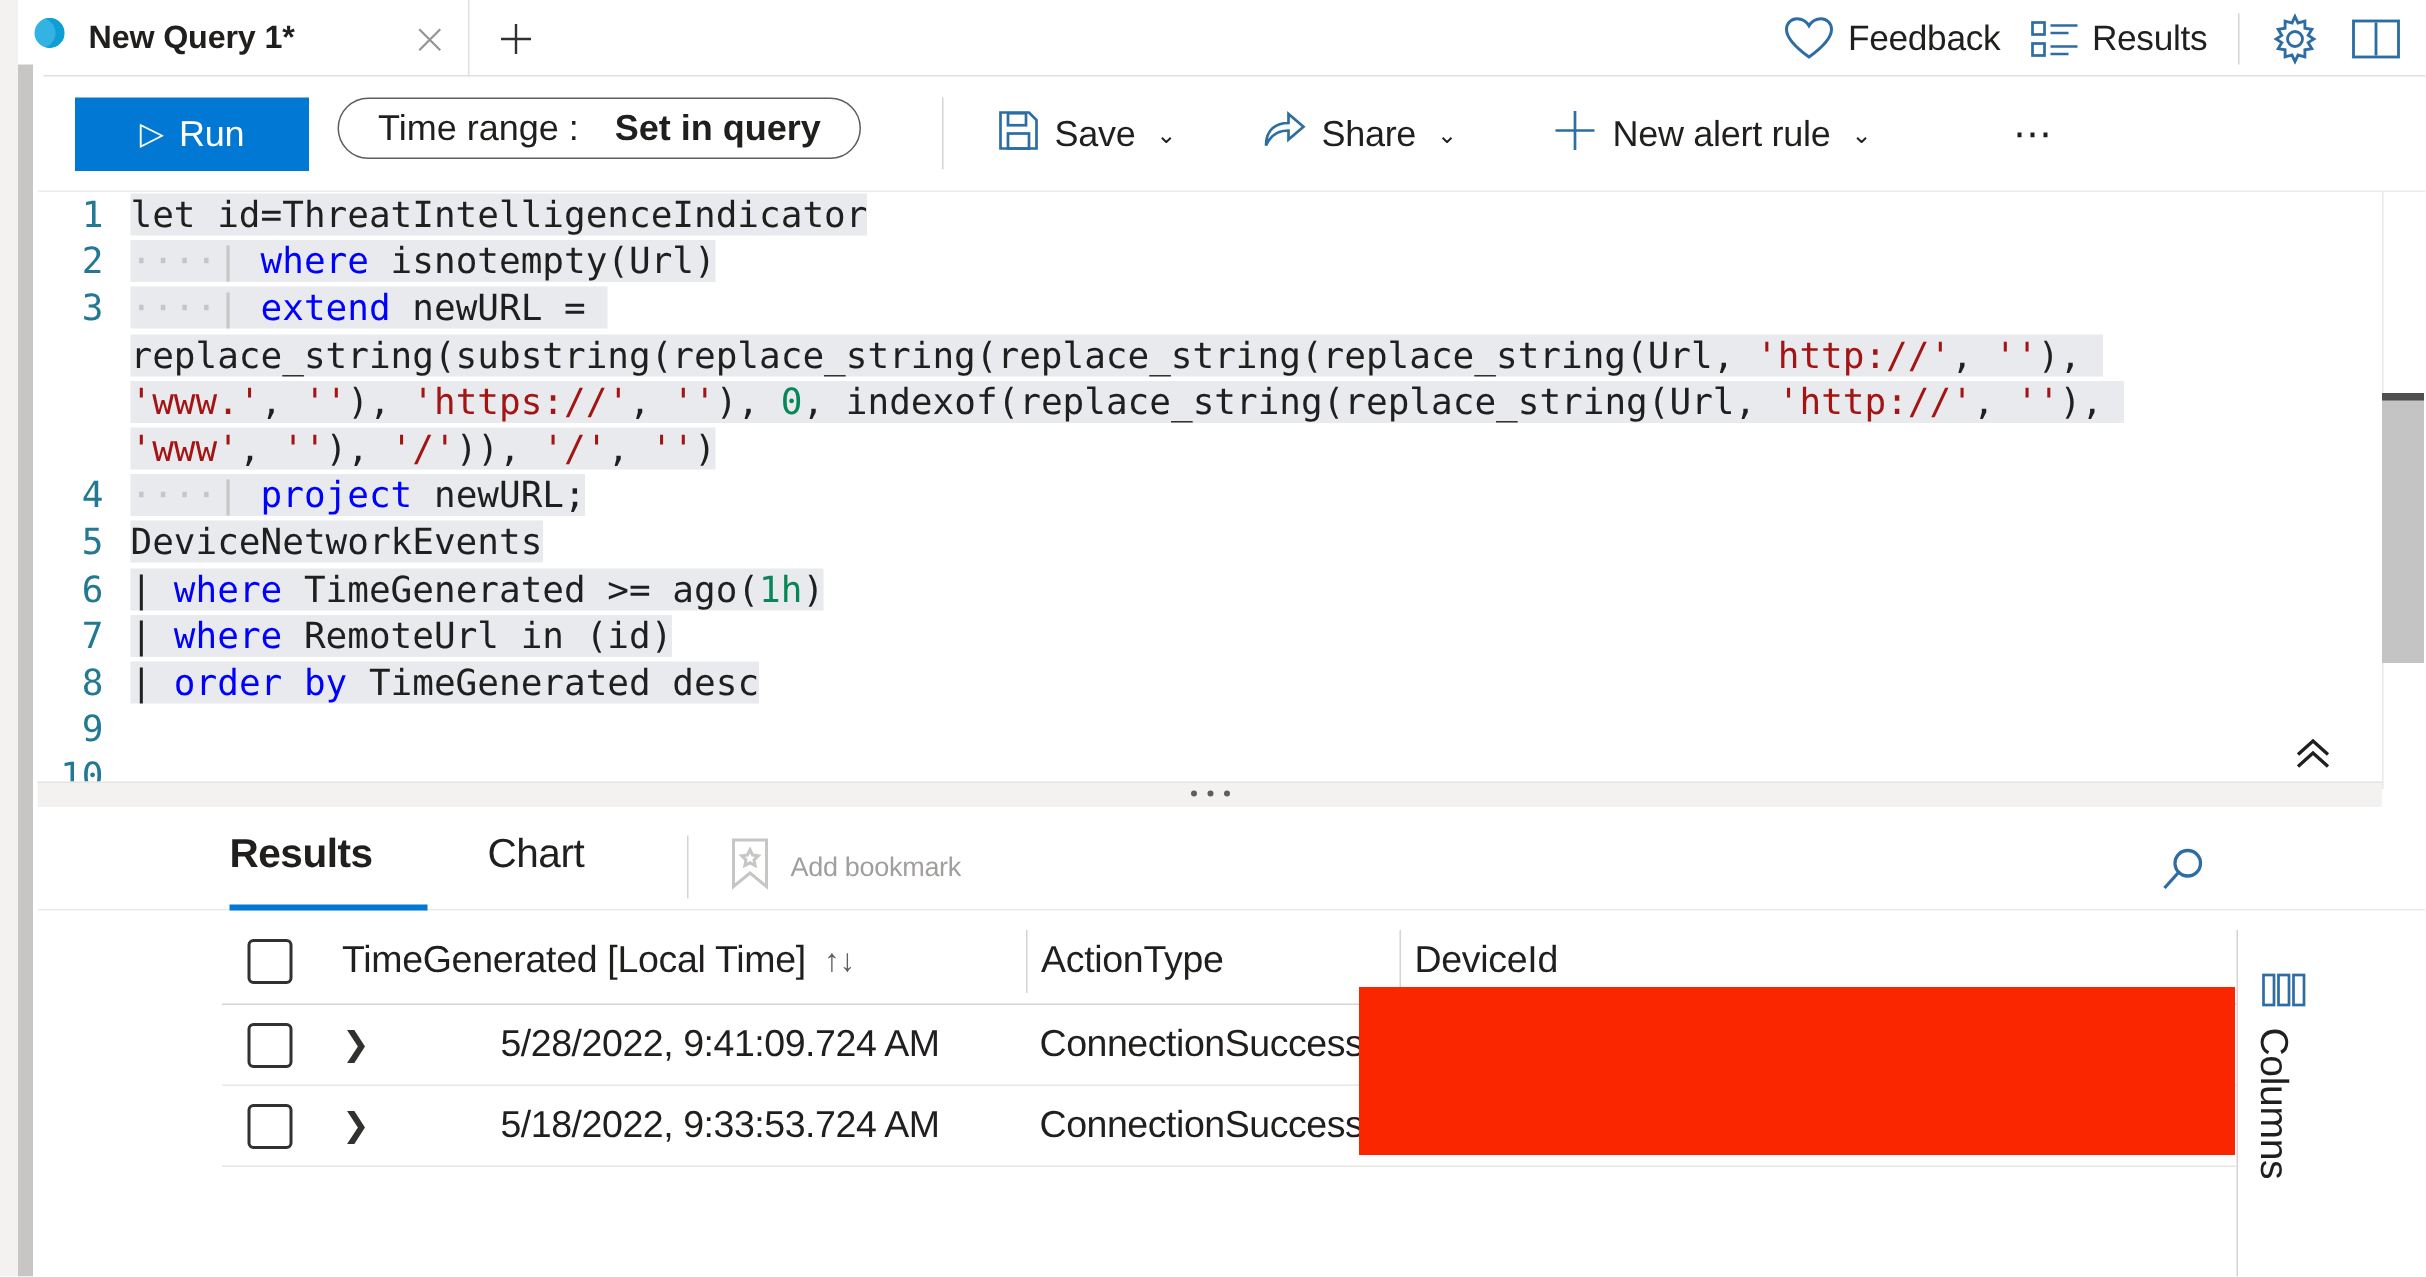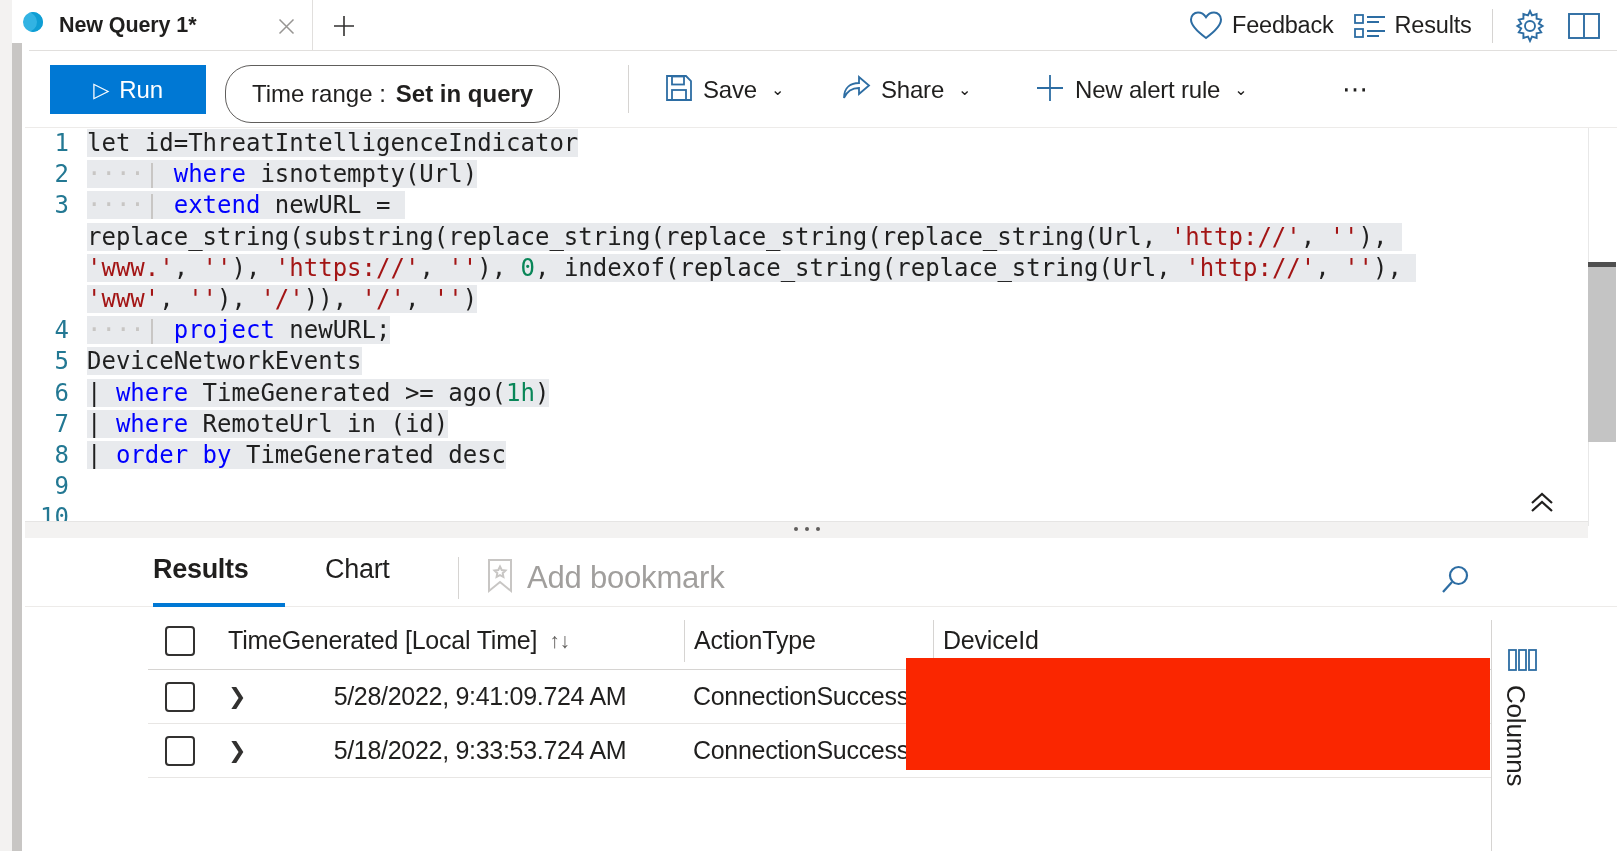--- a/index.html
+++ b/index.html
@@ -151,32 +151,32 @@
     justify-content: center;
     gap: 10px;
     cursor: pointer;
   }
   #run-label { font-size: 24px; letter-spacing: -0.2px; }
   #run-play-icon { font-size: 21px; line-height: 1; }
 
   #time-range-pill {
     position: absolute;
     left: 200px; top: 13px;
-    height: 58px;
+    height: 41px;
     display: flex;
     align-items: center;
     gap: 0px;
     padding: 0 26px;
     border: 1px solid #605e5c;
     border-radius: 26px;
     box-sizing: border-box;
     cursor: pointer;
   }
   #time-range-label { font-size: 24px; color: #201f1e; }
-  #time-range-value { font-size: 24px; color: #201f1e; font-weight: bold; margin-left: 10px; }
+  #time-range-value { font-size: 24px; color: #201f1e; font-weight: bold; margin-left: 24px; }
 
   #cmd-sep-1 {
     position: absolute;
     left: 603px; top: 13px;
     width: 1px; height: 48px;
     background: #d6d4d2;
   }
   .cmd-btn {
     position: absolute;
     top: 13px;
@@ -342,21 +342,21 @@
     background: #d6d4d2;
   }
   #add-bookmark {
     position: absolute;
     left: 460px; top: 20px;
     display: flex;
     align-items: center;
     gap: 12px;
     cursor: pointer;
   }
-  #add-bookmark-label { font-size: 31px; color: #a19f9d; letter-spacing: -0.2px; }
+  #add-bookmark-label { font-size: 18px; color: #a19f9d; letter-spacing: -0.2px; }
   #results-search-button {
     position: absolute;
     left: 1406px; top: 20px;
     width: 48px; height: 44px;
     display: flex;
     align-items: center;
     justify-content: center;
     cursor: pointer;
   }
 

